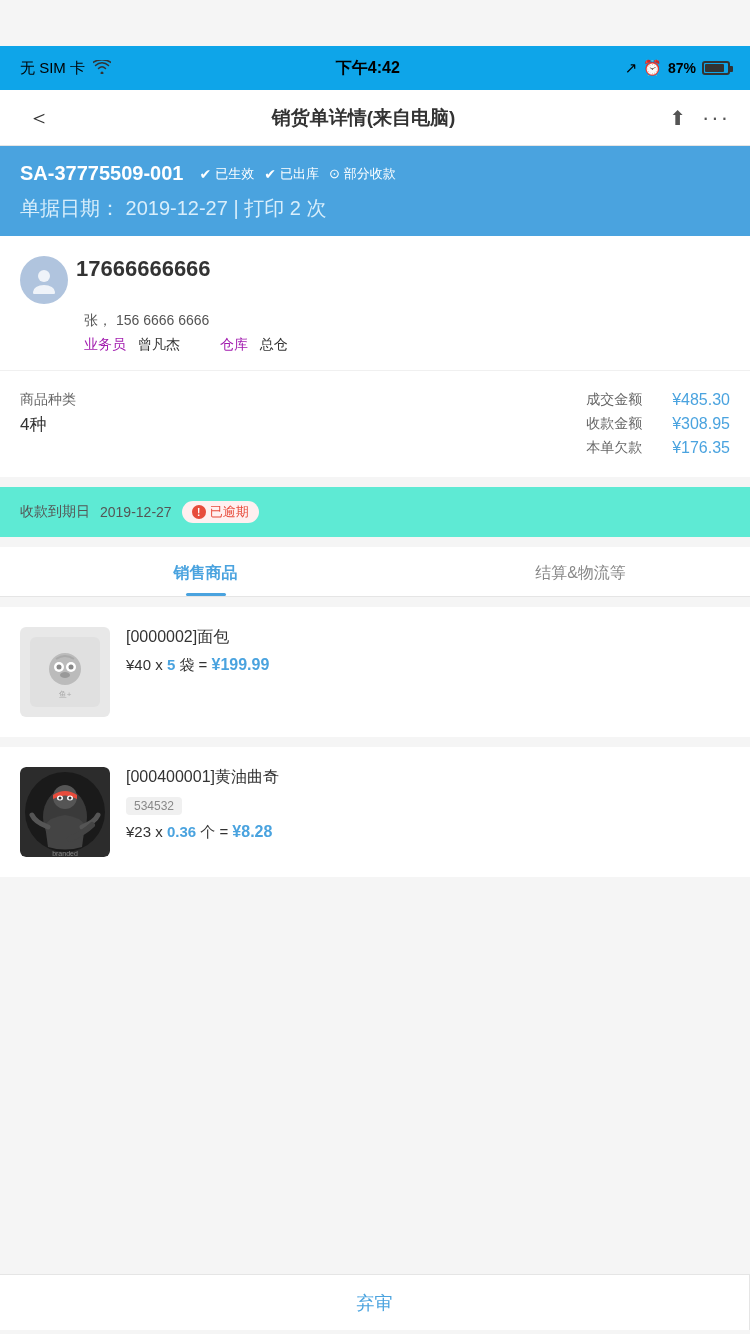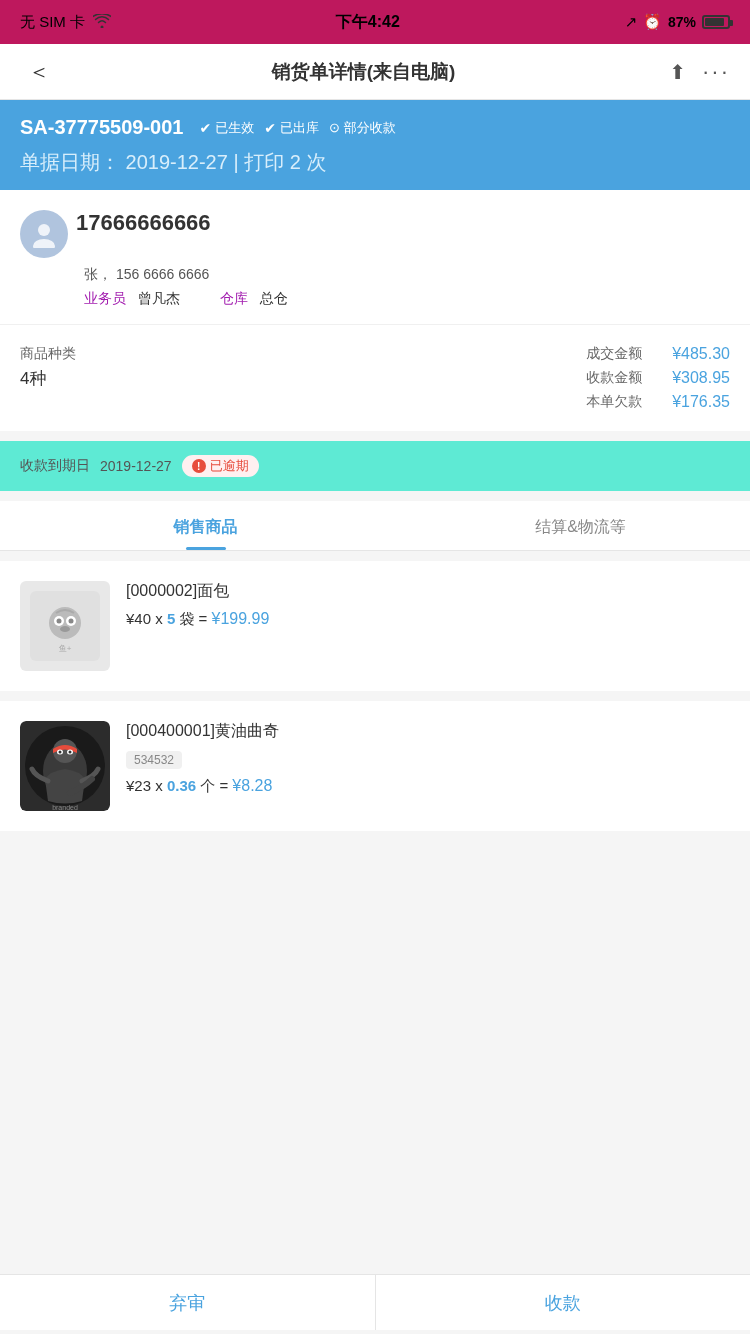--- a/index.html
+++ b/index.html
@@ -10,25 +10,26 @@
       width: 750px;
       min-height: 1334px;
       overflow-x: hidden;
     }
 
     
     .status-bar {
       display: flex;
       justify-content: space-between;
       align-items: center;
-      background: #be185d;
+      background: #0ea5e9;
       height: 44px;
       padding: 0 20px;
       font-size: 15px;
       font-weight: 500;
+      margin-top: 46px;
     }
     .status-left { display: flex; align-items: center; gap: 8px; }
     .status-right { display: flex; align-items: center; gap: 6px; }
     .battery-rect {
       width: 28px; height: 14px;
       border: 2px solid #333;
       border-radius: 3px;
       position: relative;
       display: inline-block;
     }
@@ -289,21 +290,21 @@
       font-size: 12px;
       padding: 2px 8px;
       border-radius: 4px;
       margin-bottom: 8px;
     }
     .product-price-row {
       font-size: 15px;
       color: #333;
     }
     .price-highlight { color: #4aa3df; font-weight: 600; }
-    .price-result { color: #4aa3df; font-weight: 400; font-size: 16px; }
+    .price-result { color: #4aa3df; font-weight: 700; font-size: 16px; }
 
     
     .bottom-bar {
       position: fixed;
       bottom: 4px; left: 0;
       width: 750px;
       background: #fff;
       border-top: 1px solid #e5e5e5;
       display: flex;
       height: 56px;
@@ -524,16 +525,13 @@
       </div>
     </div>
   </div>
 
 </div>
 
 <div class="bottom-bar">
   <div class="bottom-btn left">
     <span>弃审</span>
   </div>
-  <div class="bottom-btn">
-    <span>收款</span>
-  </div>
 </div>
 
 </body></html>

